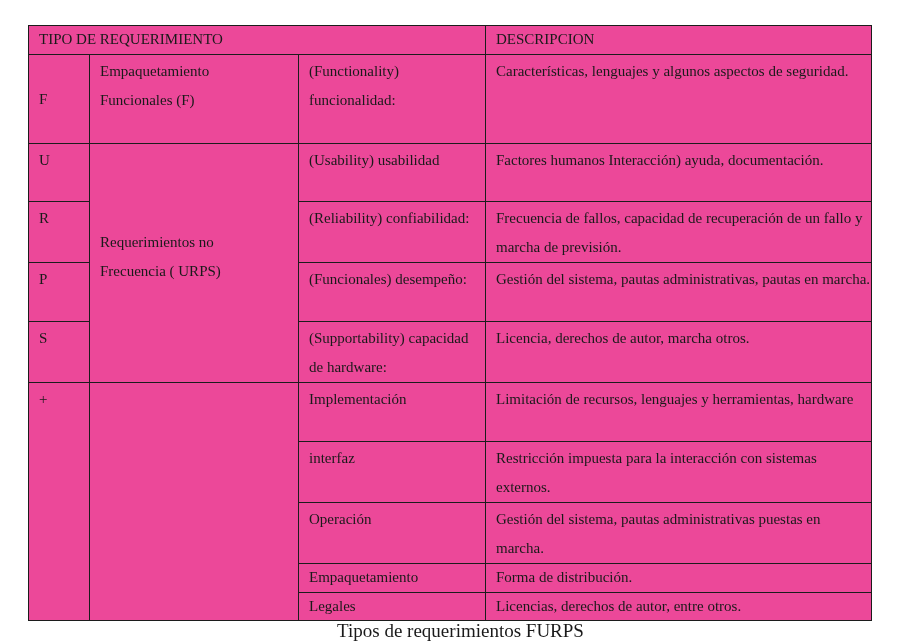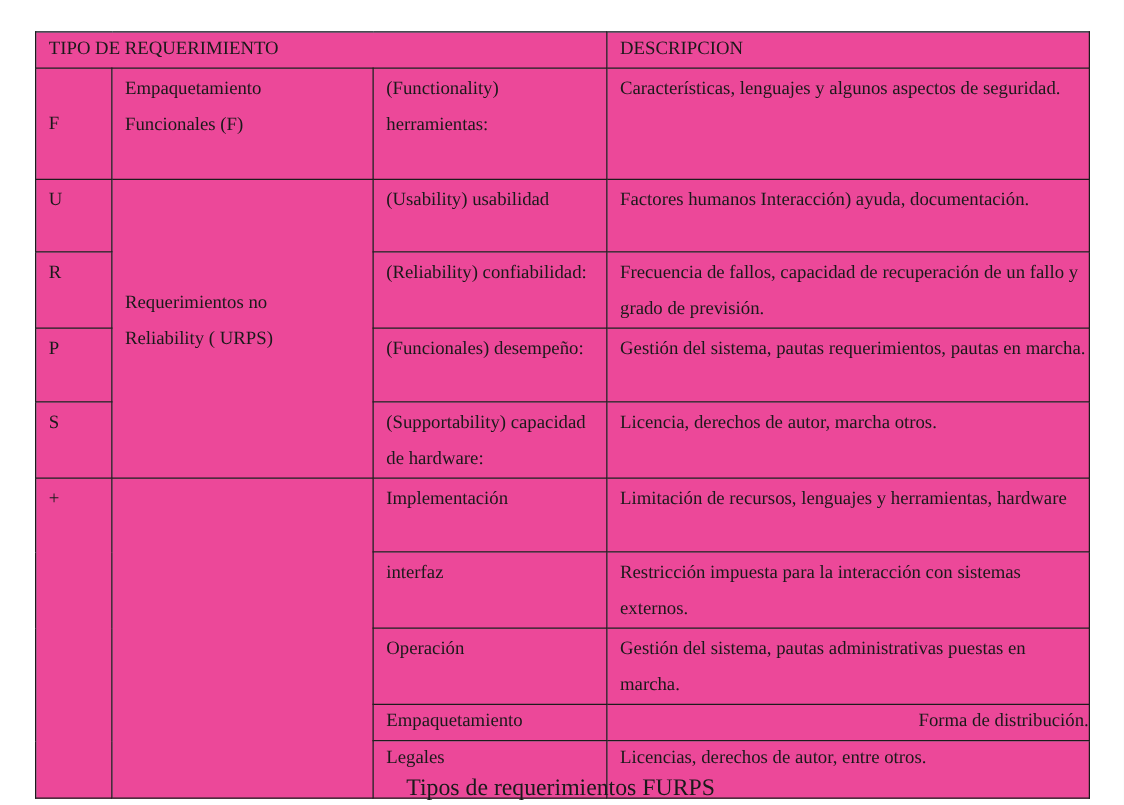--- a/index.html
+++ b/index.html
@@ -4,21 +4,21 @@
 <style>
   html, body { margin:0; padding:0; background:#ffffff; }
   body { width:899px; height:644px; position:relative; overflow:hidden;
          font-family:"Liberation Serif", "DejaVu Serif", serif; color:#1a1a1a; }
   table.furps { position:absolute; left:28px; top:25px; width:843px;
                 border-collapse:collapse; table-layout:fixed; background:#bdd7ee; }
   table.furps td { border:1.5px solid #1c1c1c; vertical-align:top; padding:2px 0 0 10px;
                    font-size:15px; line-height:29px; background:#ec4899; }
   table.furps td.mid { vertical-align:middle; }
   col.c1 { width:61px; } col.c2 { width:209px; } col.c3 { width:187px; } col.c4 { width:386px; }
-  .caption { position:absolute; left:5px; width:867px; top:619px; text-align:center;
+  .caption { position:absolute; left:17px; width:867px; top:619px; text-align:center;
              font-size:19px; line-height:24px; padding-left:20px; box-sizing:border-box; }
   .letter { display:block; }
 </style>
 </head>
 <body>
 
 <table class="furps">
   <colgroup>
       <col class="c1">
       <col class="c2">
@@ -33,42 +33,42 @@
   <tr style="height:89px;">
     <td class="mid" style="vertical-align:top;padding-top:30px;">
       <span>F</span>
     </td>
     <td>
       <span class="letter">Empaquetamiento</span>
       <span class="letter">Funcionales (F)</span>
     </td>
     <td>
       <span class="letter">(Functionality)</span>
-      <span class="letter">herramientas:</span>
+      <span class="letter">funcionalidad:</span>
     </td>
     <td>Características, lenguajes y algunos aspectos de seguridad.</td>
   </tr>
   <tr style="height:58px;">
     <td>U</td>
     <td rowspan="4" style="vertical-align:top;padding-top:84px;">
       <span class="letter">Requerimientos no</span>
-      <span class="letter">Reliability ( URPS)</span>
+      <span class="letter">Frecuencia ( URPS)</span>
     </td>
     <td>(Usability) usabilidad</td>
     <td>Factores humanos Interacción) ayuda, documentación.</td>
   </tr>
   <tr style="height:59px;">
     <td>R</td>
     <td>(Reliability) confiabilidad:</td>
-    <td>Frecuencia de fallos, capacidad de recuperación de un fallo y grado de previsión.</td>
+    <td>Frecuencia de fallos, capacidad de recuperación de un fallo y marcha de previsión.</td>
   </tr>
   <tr style="height:59px;">
     <td>P</td>
     <td>(Funcionales) desempeño:</td>
-    <td>Gestión del sistema, pautas requerimientos, pautas en marcha.</td>
+    <td>Gestión del sistema, pautas administrativas, pautas en marcha.</td>
   </tr>
   <tr style="height:59px;">
     <td>S</td>
     <td>(Supportability) capacidad de hardware:</td>
     <td>Licencia, derechos de autor, marcha otros.</td>
   </tr>
   <tr style="height:59px;">
     <td rowspan="5">+</td>
     <td rowspan="5"></td>
     <td>Implementación</td>
@@ -77,22 +77,22 @@
   <tr style="height:60px;">
     <td>interfaz</td>
     <td>Restricción impuesta para la interacción con sistemas externos.</td>
   </tr>
   <tr style="height:59px;">
     <td>Operación</td>
     <td>Gestión del sistema, pautas administrativas puestas en marcha.</td>
   </tr>
   <tr style="height:29px;">
     <td style="line-height:22px;">Empaquetamiento</td>
-    <td style="line-height:22px;text-align:right;">Forma de distribución.</td>
+    <td style="line-height:22px;">Forma de distribución.</td>
   </tr>
-  <tr style="height:46px;">
+  <tr style="height:28px;">
     <td style="line-height:22px;">Legales</td>
     <td style="line-height:22px;">Licencias, derechos de autor, entre otros.</td>
   </tr>
 </tbody>
   </table>
 
 <div class="caption">Tipos de requerimientos FURPS</div>
 
 </body></html>

